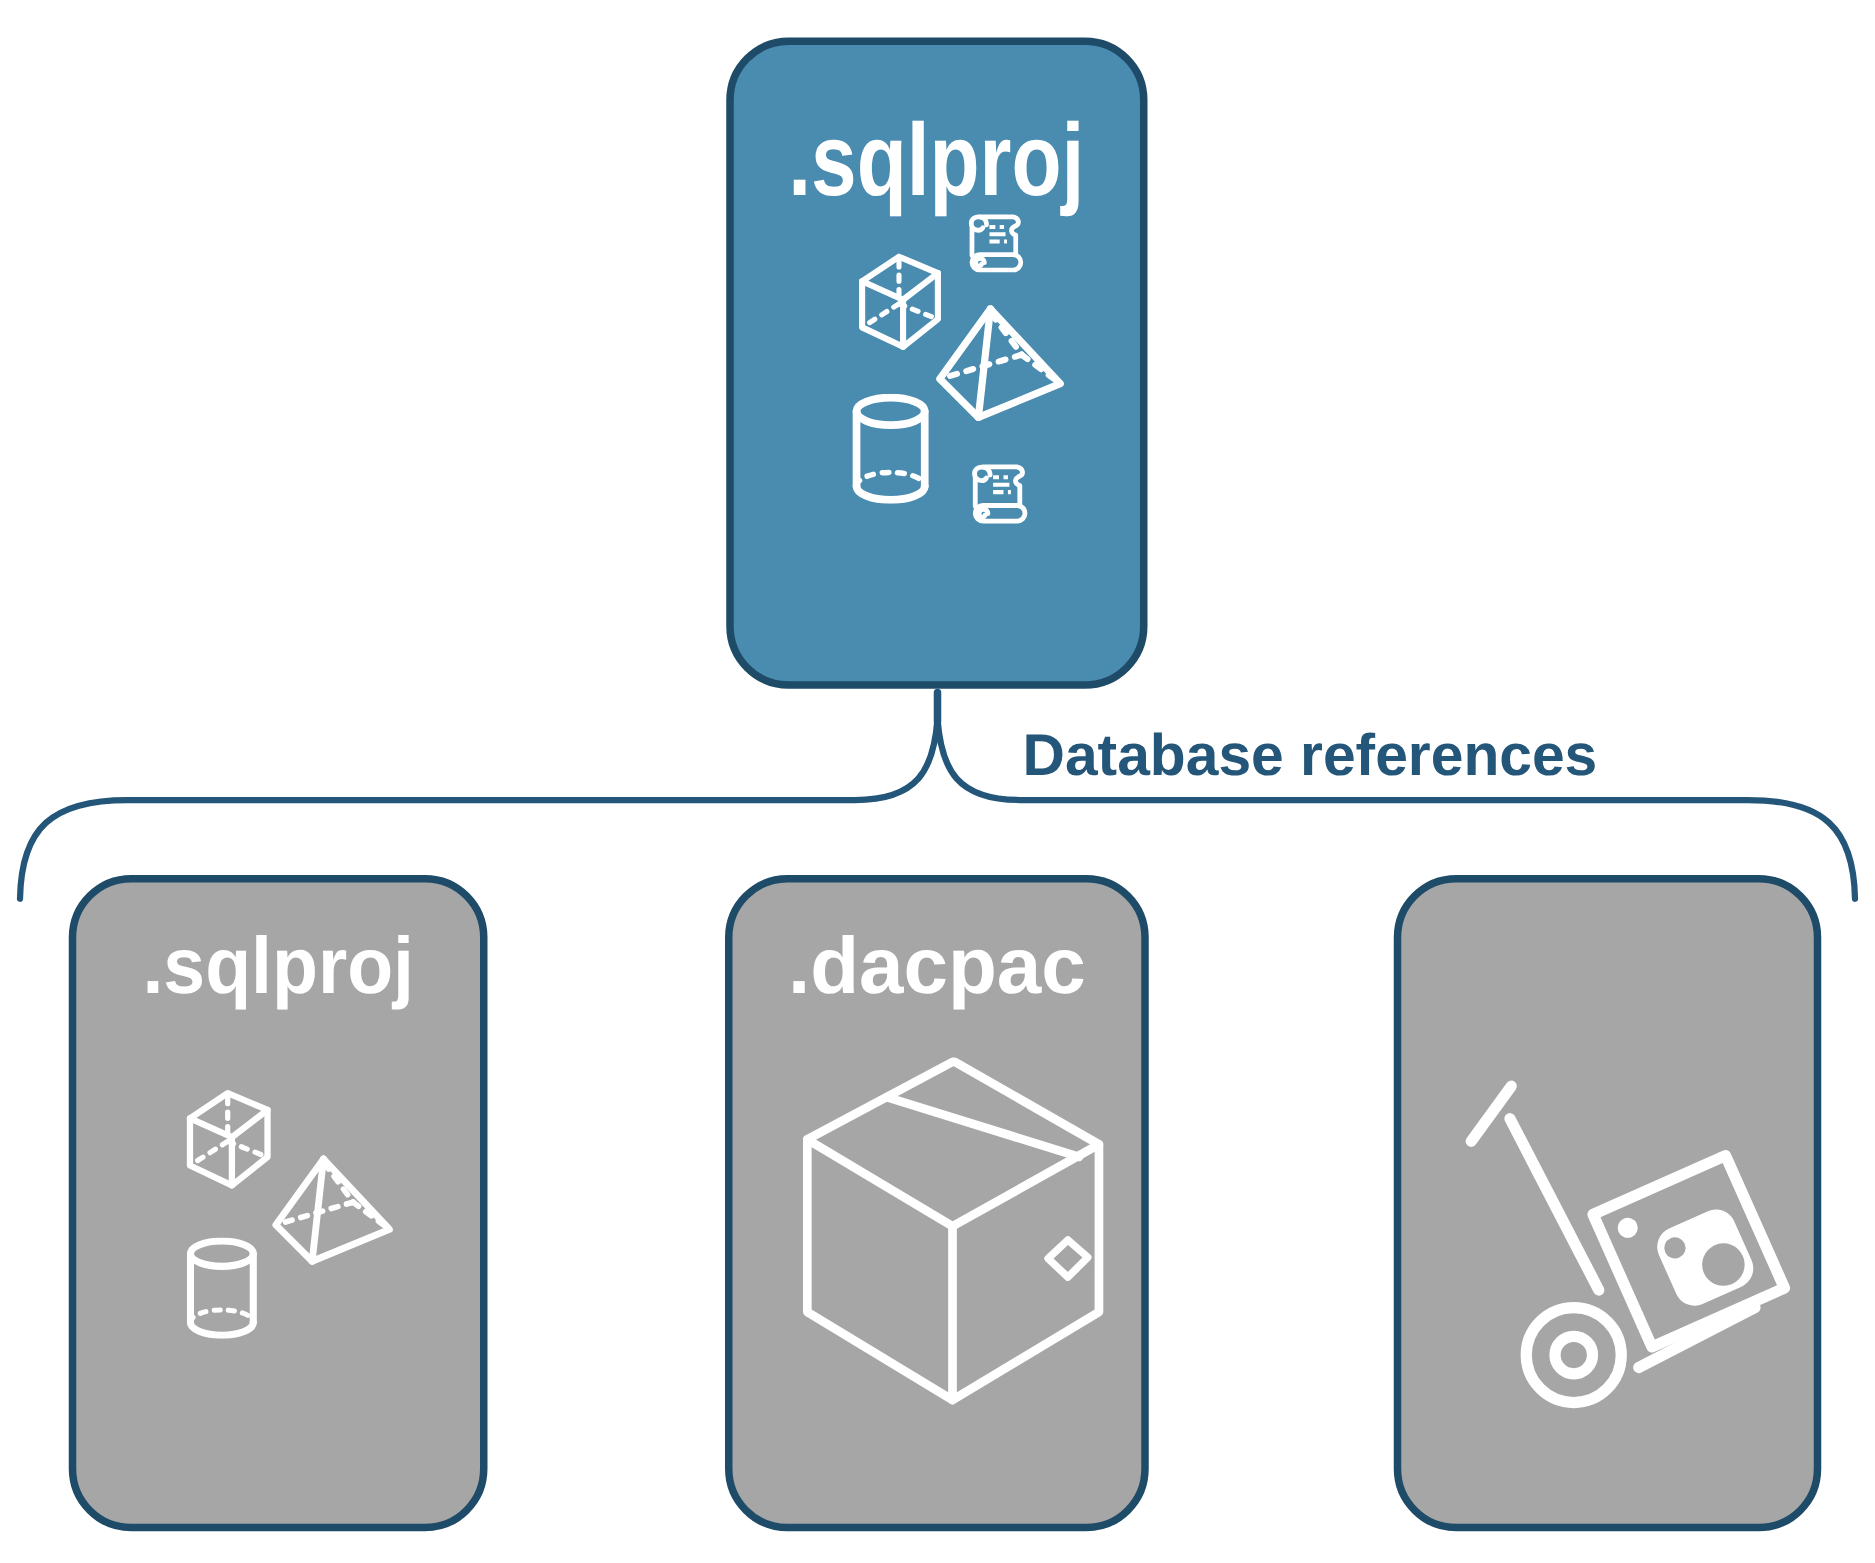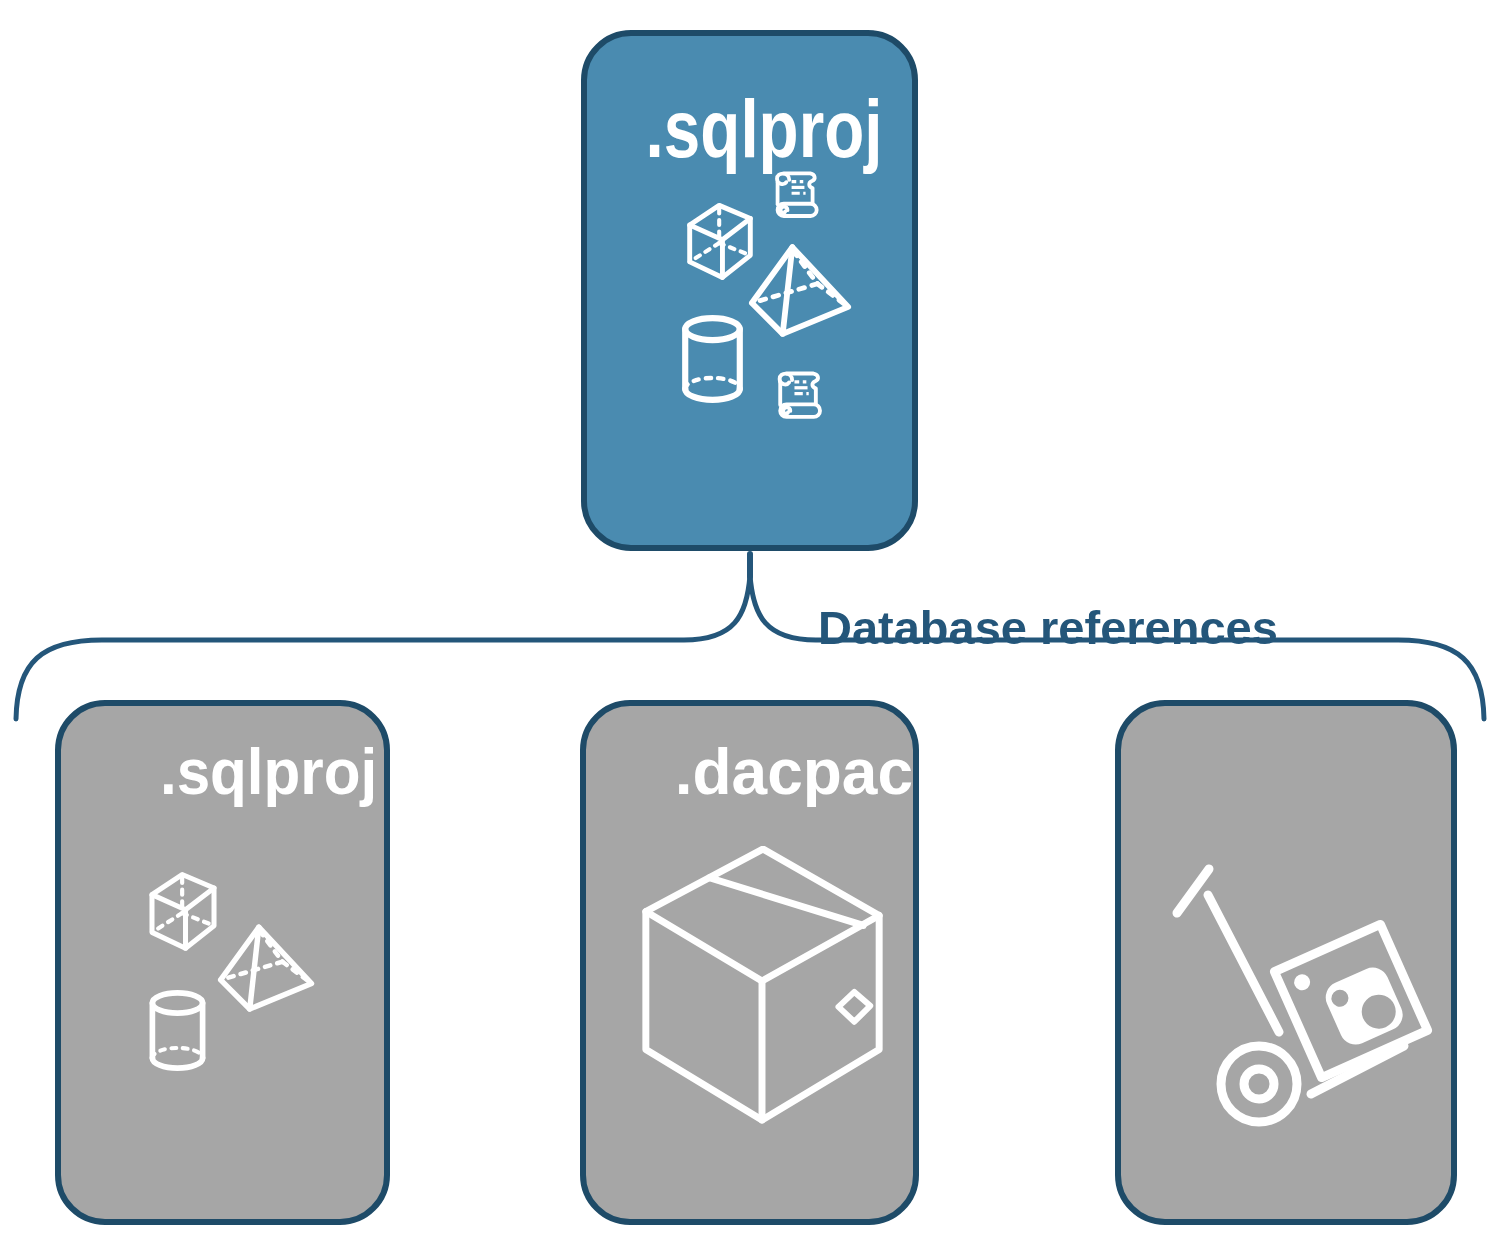--- a/index.html
+++ b/index.html
@@ -16,32 +16,32 @@
     position:absolute;box-sizing:border-box;
     border:6px solid var(--border-navy,#1E4B68);
     border-radius:50px;
   }
   .card.root{left:581px;top:30px;width:337px;height:521px;background:var(--accent-fill,#4A8BB0);}
   .card.child{top:700px;height:525px;background:var(--gray-fill,#A6A6A6);}
   #child-sqlproj{left:55px;width:335px;}
   #child-dacpac{left:580px;width:339px;}
   #child-nupkg{left:1115px;width:342px;}
   .card-title{
-    position:absolute;left:0;right:0;text-align:right;
+    position:absolute;left:0;right:0;text-align:center;
     color:#fff;font-weight:bold;line-height:1;letter-spacing:0;
     white-space:nowrap;
   }
   .root .card-title{top:52px;font-size:82px;}
   .child .card-title{top:34px;font-size:64px;}
   .squeeze{display:inline-block;transform:scaleX(.80);transform-origin:50% 0;}
   .squeeze-lite{display:inline-block;transform:scaleX(.94);transform-origin:50% 0;}
   .icon{position:absolute;color:var(--icon-white,#FFFFFF);}
   #brace-layer{position:absolute;left:0;top:540px;width:1500px;height:200px;}
   #connector-label{
-    position:absolute;left:818px;top:604px;
+    position:absolute;left:818px;top:580px;
     color:var(--line-navy,#24567A);font-weight:bold;font-size:47px;line-height:1;
     white-space:nowrap;
   }
   svg{display:block;overflow:visible;}
 </style>
 </head>
 <body style="--accent-fill: #4A8BB0; --gray-fill: #A6A6A6; --border-navy: #1E4B68; --line-navy: #24567A; --icon-white: #FFFFFF;">
 
 <svg width="0" height="0" aria-hidden="true">
   <defs>

